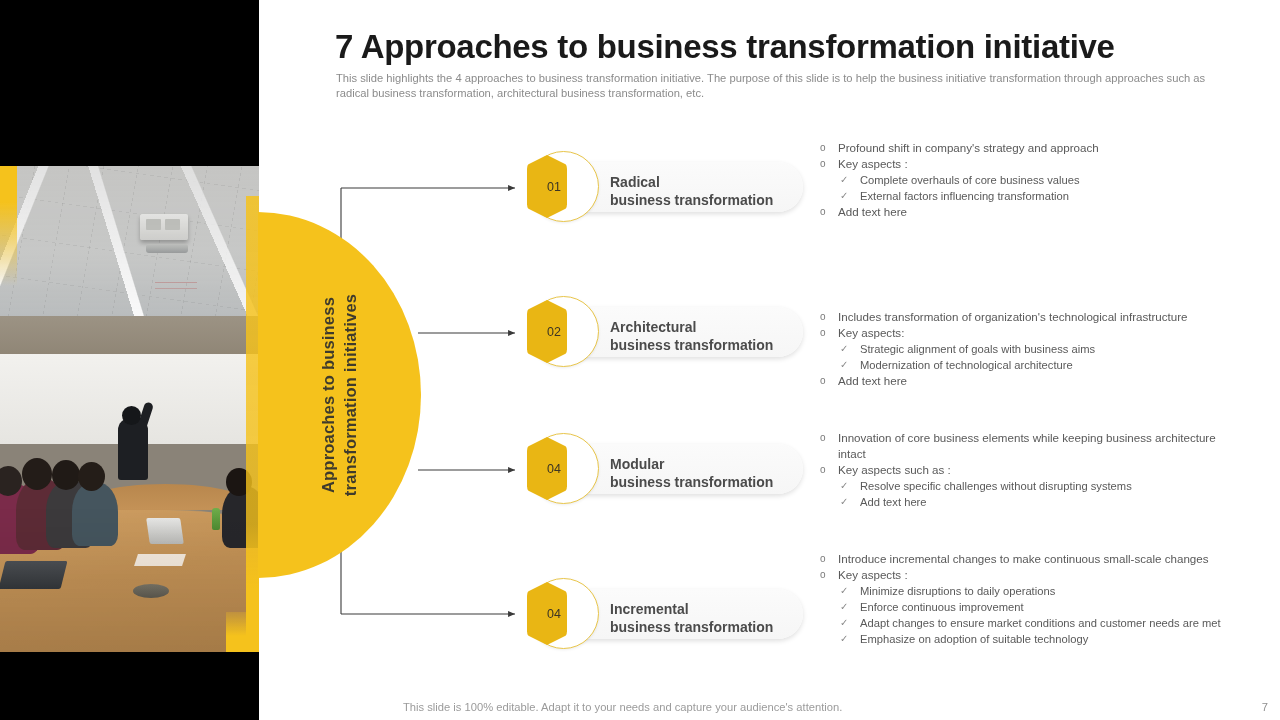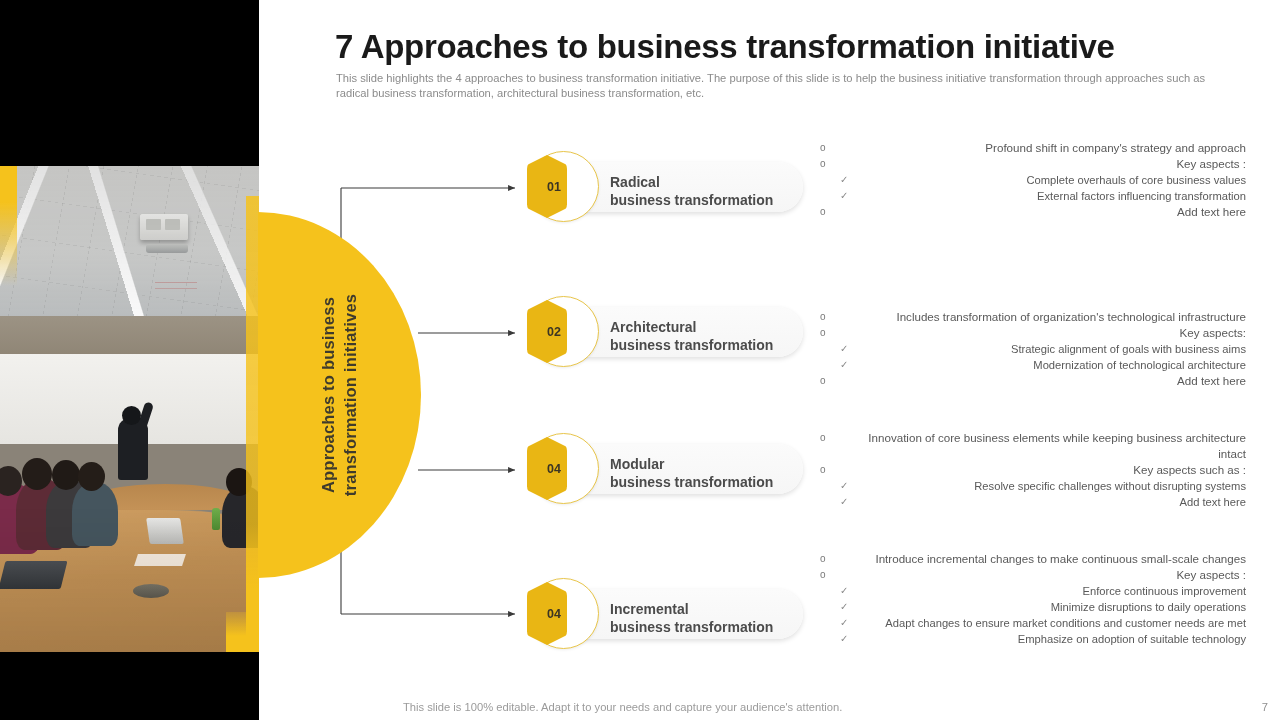--- a/index.html
+++ b/index.html
@@ -218,25 +218,25 @@
   }
   .badge {
     position: absolute; left: 527px; top: 5px;
     width: 40px; height: 63px;
     background: #e9b614;
     border-radius: 50% / 22% 22% 22% 22%;
     clip-path: polygon(50% 0%, 100% 16%, 100% 84%, 50% 100%, 0% 84%, 0% 16%);
     display: flex; align-items: center; justify-content: center;
   }
   .badge-num {
-    font-size: 12.5px; font-weight: bold; color: #3c3524; margin-left: 14px;
-  }
-
-  
-  .block { position: absolute; left: 816px; width: 430px; text-align: right; }
+    font-size: 12.5px; font-weight: normal; color: #3c3524; margin-left: 14px;
+  }
+
+  
+  .block { position: absolute; left: 816px; width: 430px; }
   #block-0 { top: 140px; }
   #block-1 { top: 277px; margin-top: 32px; }
   #block-2 { top: 430px; }
   #block-3 { top: 551px; }
 
   .bullet {
     position: relative;
     padding-left: 22px;
     font-size: 11.6px; color: #595959;
     line-height: 16px;
@@ -406,22 +406,22 @@
     </div>
   <div class="block" id="block-2">
       <div class="bullet">Innovation of core business elements while keeping business architecture intact</div>
       <div class="bullet">Key aspects such as :</div>
       <div class="sub">Resolve specific challenges without disrupting systems</div>
       <div class="sub">Add text here</div>
     </div>
   <div class="block" id="block-3">
       <div class="bullet">Introduce incremental changes to make continuous small-scale changes</div>
       <div class="bullet">Key aspects :</div>
+      <div class="sub">Minimize disruptions to daily operations</div>
       <div class="sub">Enforce continuous improvement</div>
-      <div class="sub">Minimize disruptions to daily operations</div>
       <div class="sub">Adapt changes to ensure market conditions and customer needs are met</div>
       <div class="sub">Emphasize on adoption of suitable technology</div>
     </div>
 
   <div id="footer-text">This slide is 100% editable. Adapt it to your needs and capture your audience's attention.</div>
   <div id="page-number">7</div>
 
 </div>
 
 </body></html>

